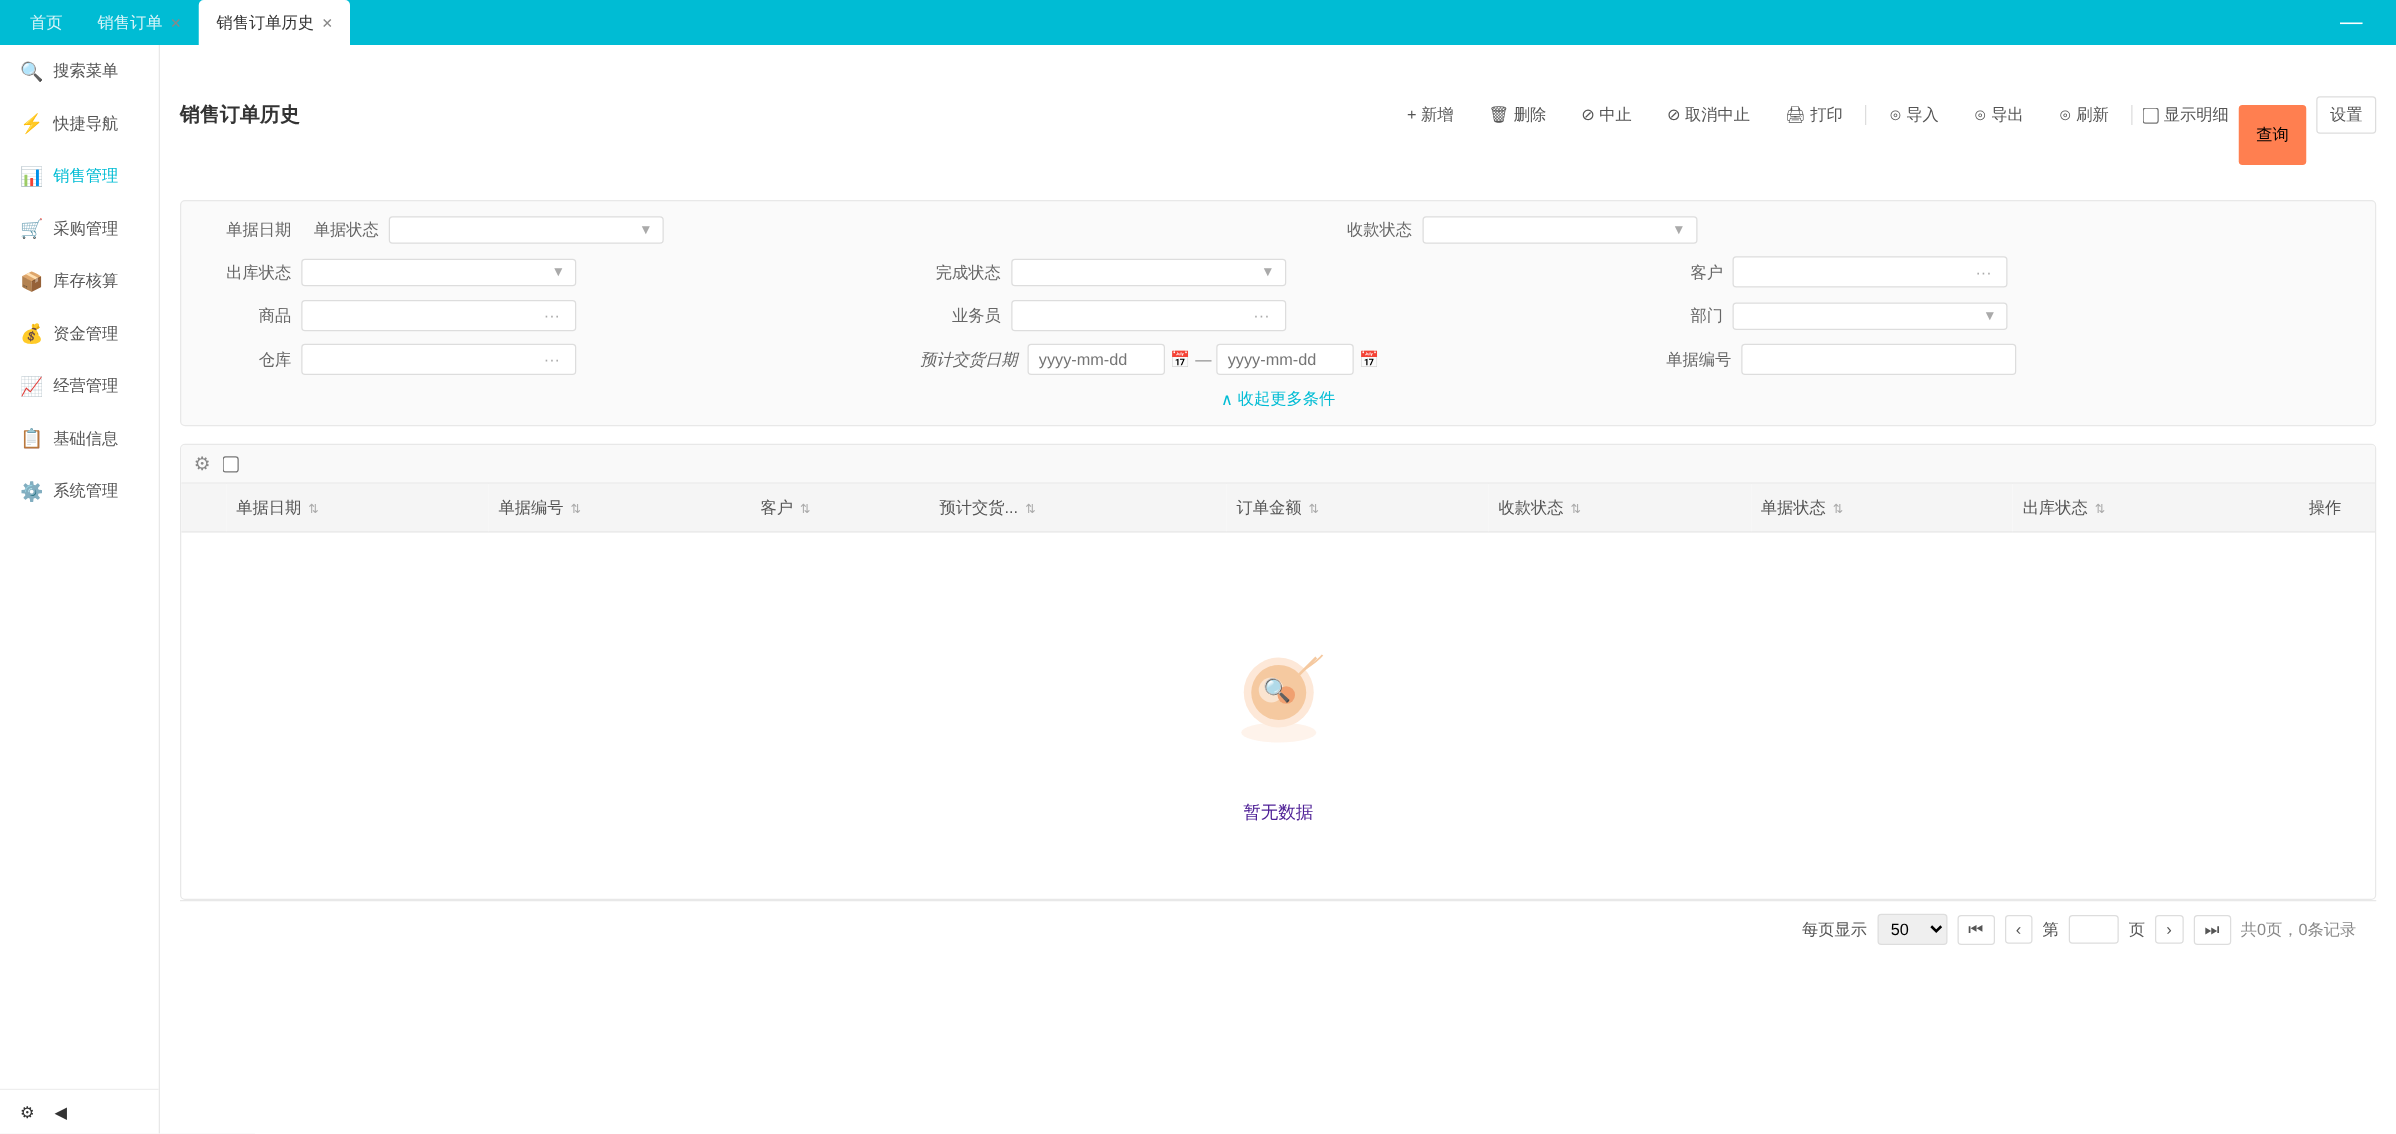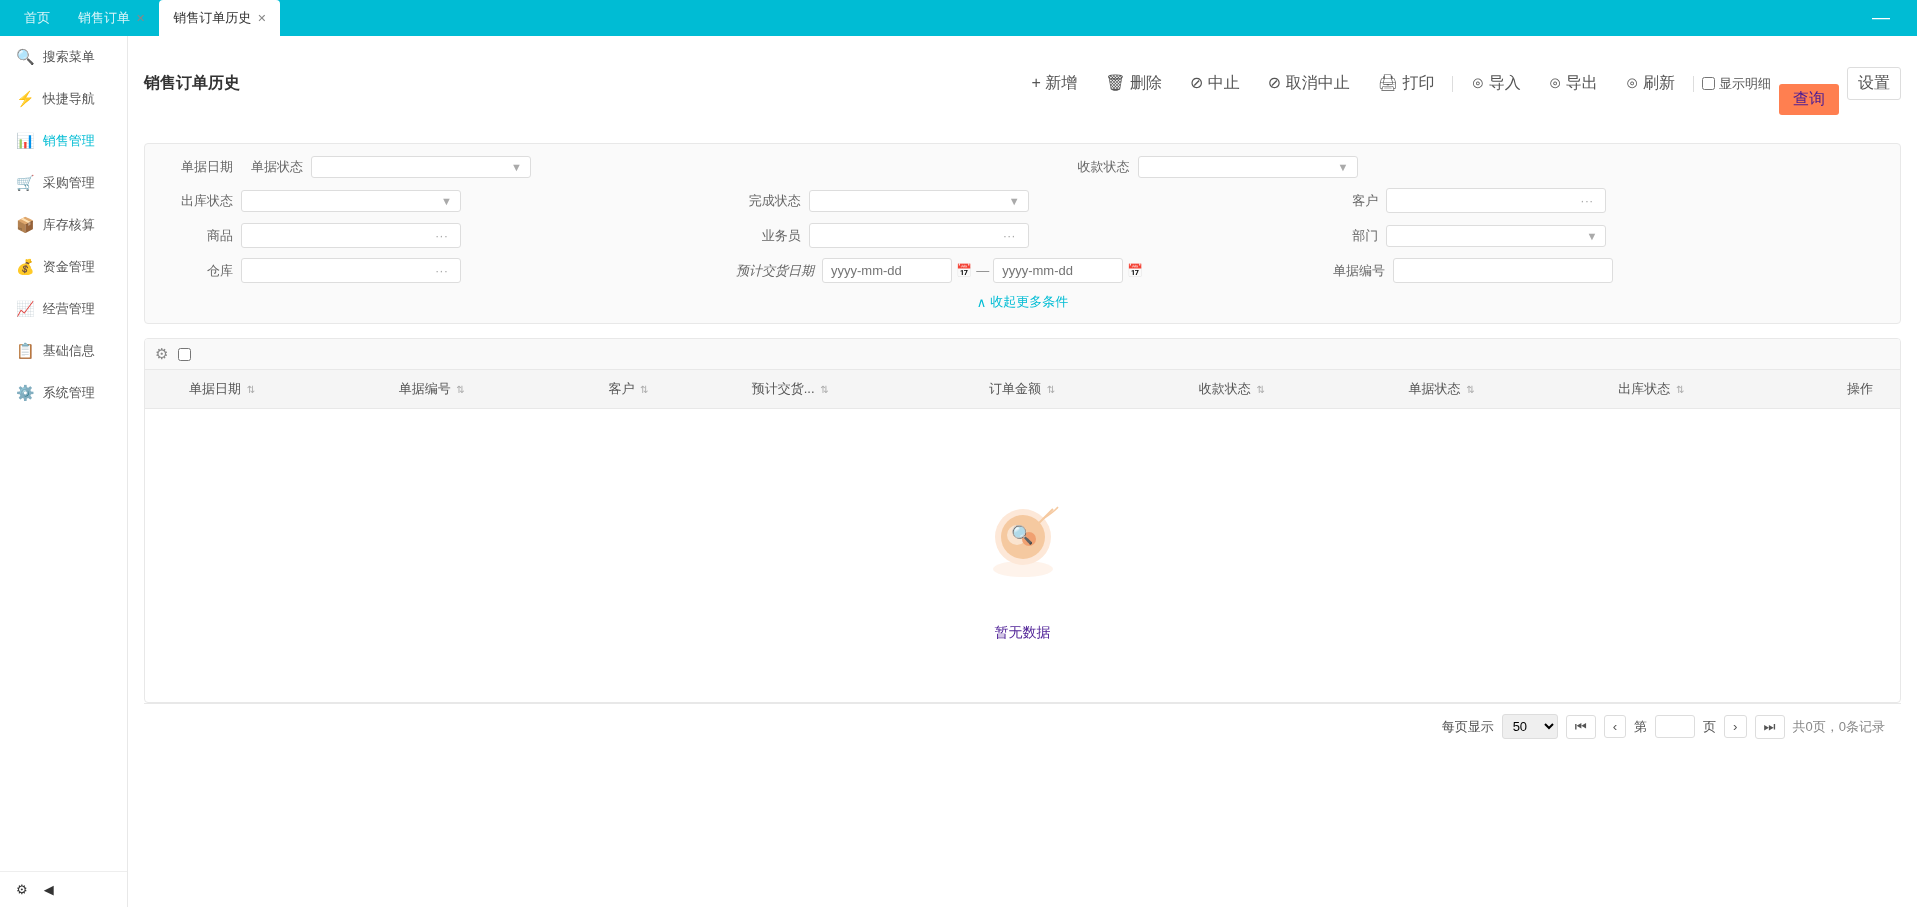--- a/index.html
+++ b/index.html
@@ -27,22 +27,22 @@
     .sidebar-bottom { margin-top: auto; border-top: 1px solid #eee; display: flex; padding: 10px 16px; gap: 16px; align-items: center; }
 
     
     .content { flex: 1; overflow: auto; padding: 16px; background: #fff; }
 
     
     .page-title { font-size: 16px; font-weight: bold; color: #333; margin-bottom: 14px; }
 
     
     .toolbar { display: flex; align-items: center; gap: 8px; margin-bottom: 14px; justify-content: flex-end; }
-    .toolbar-btn { display: flex; align-items: center; gap: 4px; padding: 5px 10px; border: none; background: none; cursor: pointer; color: #555; font-size: 16px; }
-    .toolbar-btn.primary { background: #ff7f50; color: #4c1d95; border-radius: 3px; padding: 5px 14px; margin-top: 32px; }
+    .toolbar-btn { display: flex; align-items: center; gap: 4px; padding: 5px 10px; border: none; background: none; cursor: pointer; color: #555; font-size: 13px; }
+    .toolbar-btn.primary { background: #ff7f50; color: #000000; border-radius: 3px; padding: 15px 14px; margin-top: 32px; }
     .checkbox-label { display: flex; align-items: center; gap: 4px; font-size: 13px; color: #555; cursor: pointer; }
     .divider-v { width: 1px; height: 16px; background: #ddd; }
 
     
     .filter-area { border: 1px solid #e8e8e8; border-radius: 4px; padding: 12px 16px; margin-bottom: 14px; background: #fafafa; }
     .filter-row { display: flex; align-items: center; margin-bottom: 10px; gap: 0; }
     .filter-row:last-child { margin-bottom: 0; }
     .filter-label { width: 80px; color: #666; font-size: 13px; flex-shrink: 0; text-align: right; padding-right: 8px; }
     .filter-control { flex: 1; display: flex; align-items: center; gap: 6px; }
     .date-btns { display: flex; align-items: center; gap: 4px; }
@@ -50,21 +50,21 @@
     .date-btn.active { background: #ff7f50; color: white; border-color: #ff7f50; border-radius: 10px; }
     .date-range { font-size: 12px; color: #888; margin-left: 4px; }
     .select-control { border: 1px solid #ddd; border-radius: 3px; padding: 4px 8px; font-size: 13px; color: #555; background: #fff; display: flex; align-items: center; justify-content: space-between; width: 220px; cursor: pointer; }
     .select-control .arrow { color: #aaa; font-size: 11px; }
     .input-control { border: 1px solid #ddd; border-radius: 3px; padding: 4px 8px; font-size: 13px; color: #555; background: #fff; width: 220px; }
     .dots-btn { color: #aaa; cursor: pointer; font-size: 13px; padding: 0 4px; }
     .collapse-row { display: flex; justify-content: center; align-items: center; gap: 4px; color: #00bcd4; font-size: 13px; cursor: pointer; margin-top: 4px; }
 
     
     .date-input-group { display: flex; align-items: center; gap: 4px; }
-    .date-input { border: 1px solid #ddd; border-radius: 3px; padding: 4px 8px; font-size: 13px; color: #bbb; background: #fff; width: 130px; }
+    .date-input { border: 1px solid #ddd; border-radius: 3px; padding: 4px 8px; font-size: 13px; color: #bbb; background: #fff; width: 110px; }
     .cal-icon { color: #aaa; cursor: pointer; }
     .dash { color: #888; }
 
     
     .table-container { border: 1px solid #e8e8e8; border-radius: 4px; overflow: hidden; }
     .table-toolbar { display: flex; align-items: center; padding: 6px 10px; background: #f9f9f9; border-bottom: 1px solid #e8e8e8; }
     .settings-icon-btn { cursor: pointer; color: #888; font-size: 15px; }
     table { width: 100%; border-collapse: collapse; }
     thead tr { background: #f5f5f5; }
     th { padding: 10px 8px; text-align: left; font-weight: normal; color: #555; font-size: 13px; border-bottom: 1px solid #e8e8e8; white-space: nowrap; cursor: pointer; }

